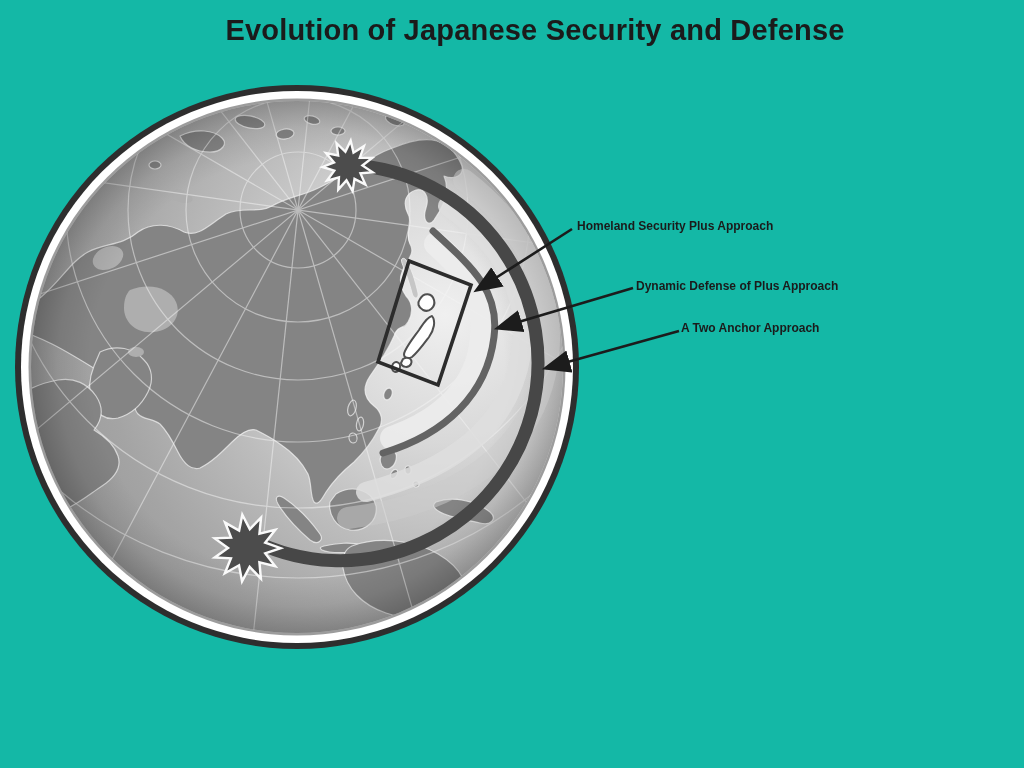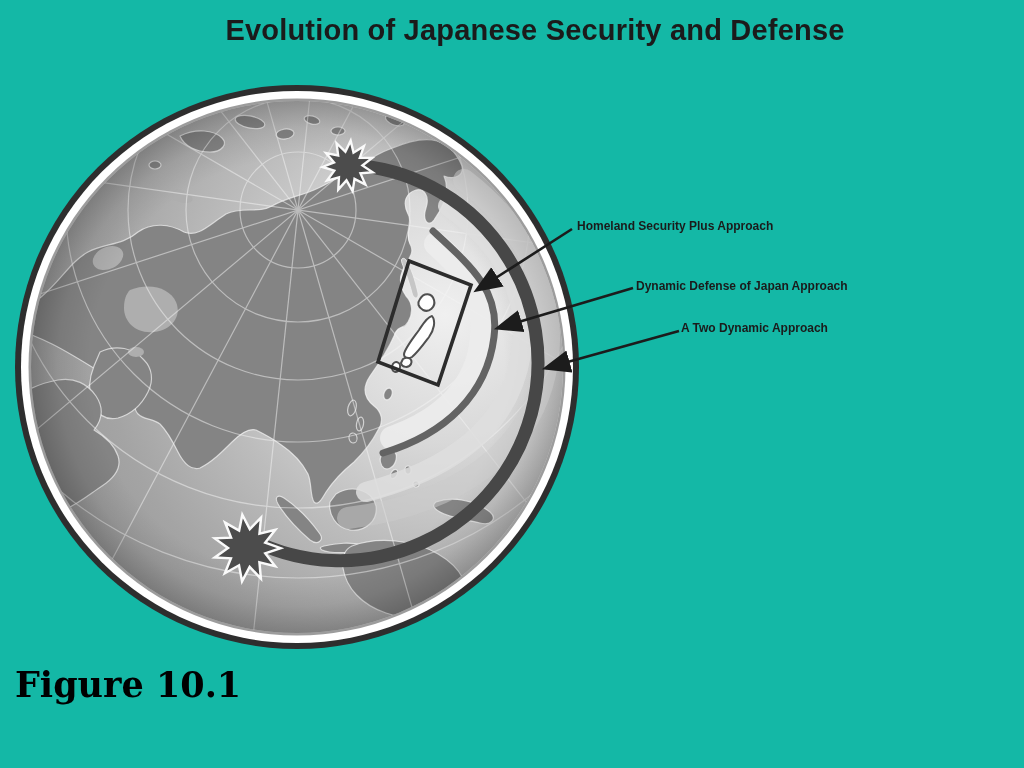--- a/index.html
+++ b/index.html
@@ -154,17 +154,16 @@
     <polygon points="409,261 471,285 438,385 378,362" fill="none" stroke="#2c2c2c" stroke-width="3.6"></polygon>
 
     <g stroke="#1c1c1c" stroke-width="2.6">
       <line x1="572" y1="229" x2="477" y2="290" marker-end="url(#ah)"></line>
       <line x1="633" y1="288" x2="498" y2="328" marker-end="url(#ah)"></line>
       <line x1="679" y1="331" x2="546" y2="368" marker-end="url(#ah)"></line>
     </g>
   </svg>
 
   <div class="callout homeland">Homeland Security Plus Approach</div>
-  <div class="callout dynamic">Dynamic Defense of Japan Approach</div>
-  <div class="callout twoanchor">A Two Dynamic Approach</div>
+  <div class="callout dynamic">Dynamic Defense of Plus Approach</div>
+  <div class="callout twoanchor">A Two Anchor Approach</div>
 
-  <div class="fig-caption">Figure 10.1</div>
 </div>
 
 </body></html>

